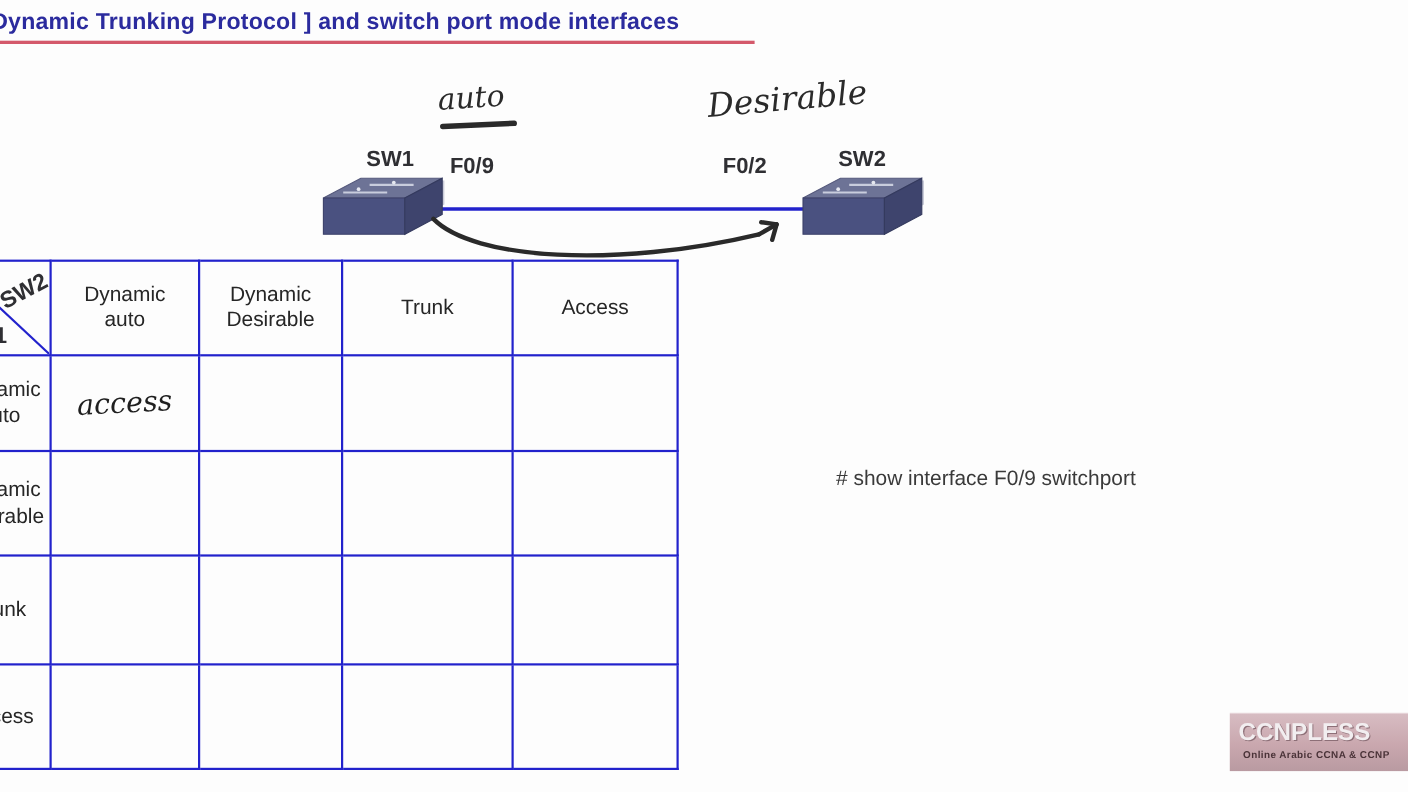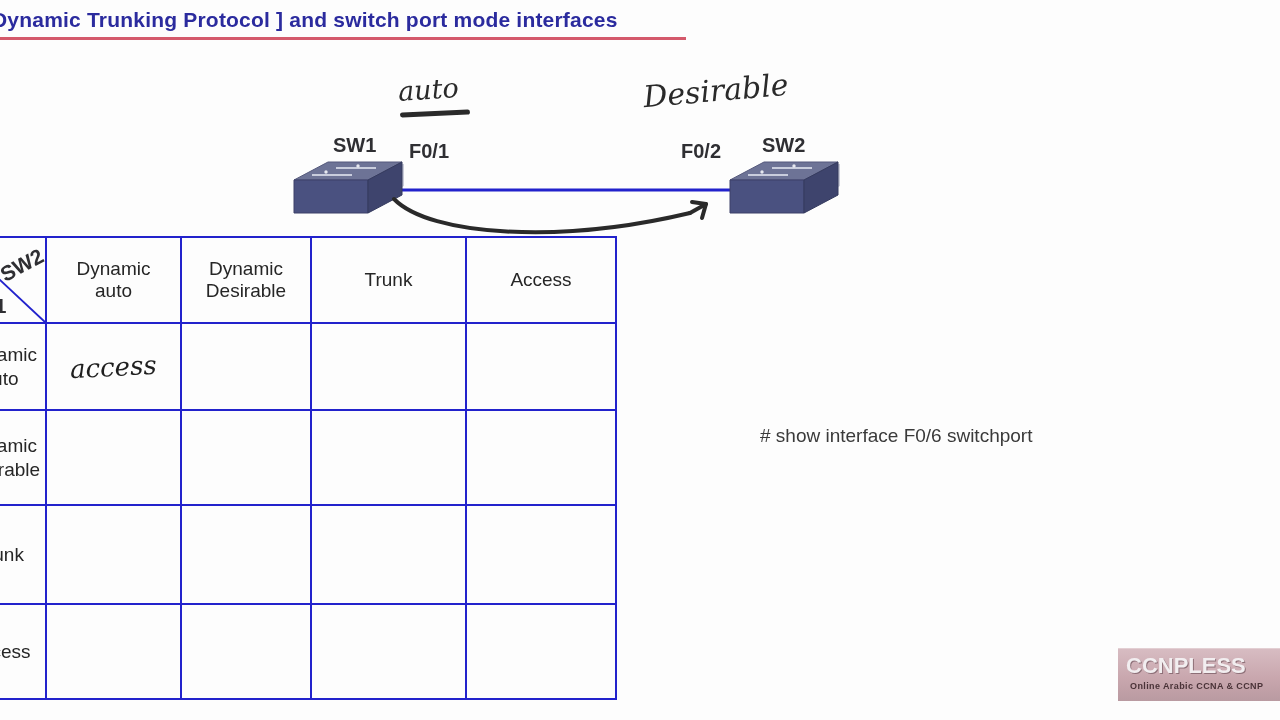--- a/index.html
+++ b/index.html
@@ -51,21 +51,21 @@
   .dev-label {
     position: absolute;
     font-size: 20px;
     font-weight: bold;
     color: #2f2f33;
     font-family: "Liberation Sans", sans-serif;
     white-space: nowrap;
   }
   #label-sw1 { left: 333px; top: 134px; }
   #label-f01 { left: 409px; top: 140px; font-weight: bold; }
-  #label-f02 { left: 657px; top: 140px; font-weight: bold; margin-left: 24px; }
+  #label-f02 { left: 657px; top: 140px; font-weight: bold; }
   #label-sw2 { left: 762px; top: 134px; }
 
   .hand {
     position: absolute;
     font-family: "DejaVu Serif", serif;
     font-style: italic;
     color: #2a2a2a;
     white-space: nowrap;
   }
   #hand-auto {
@@ -246,30 +246,30 @@
     </g>
 
     <g>
       <path d="M 394,199 C 430,236 560,244 690,213" fill="none" stroke="#2a2a2a" stroke-width="4" stroke-linecap="round"></path>
       <path d="M 690,213 L 706,204" fill="none" stroke="#2a2a2a" stroke-width="4" stroke-linecap="round"></path>
       <path d="M 706,204 L 692,202 M 706,204 L 702,218" fill="none" stroke="#2a2a2a" stroke-width="4" stroke-linecap="round"></path>
     </g>
   </svg>
 
   <div class="dev-label" id="label-sw1">SW1</div>
-  <div class="dev-label" id="label-f01">F0/1</div>
+  <div class="dev-label" id="label-f01">F0/9</div>
   <div class="dev-label" id="label-f02">F0/2</div>
   <div class="dev-label" id="label-sw2">SW2</div>
 
   <div class="hand" id="hand-auto">auto</div>
   <div id="hand-auto-underline"></div>
   <div class="hand" id="hand-desirable">Desirable</div>
 </div>
 
-<div id="cmd-text"># show interface F0/6 switchport</div>
+<div id="cmd-text"># show interface F0/9 switchport</div>
 
 <table id="matrix">
   <colgroup>
     <col class="c0">
       <col class="c1">
       <col class="c2">
       <col class="c3">
       <col class="c4">
   </colgroup>
   <tbody>

